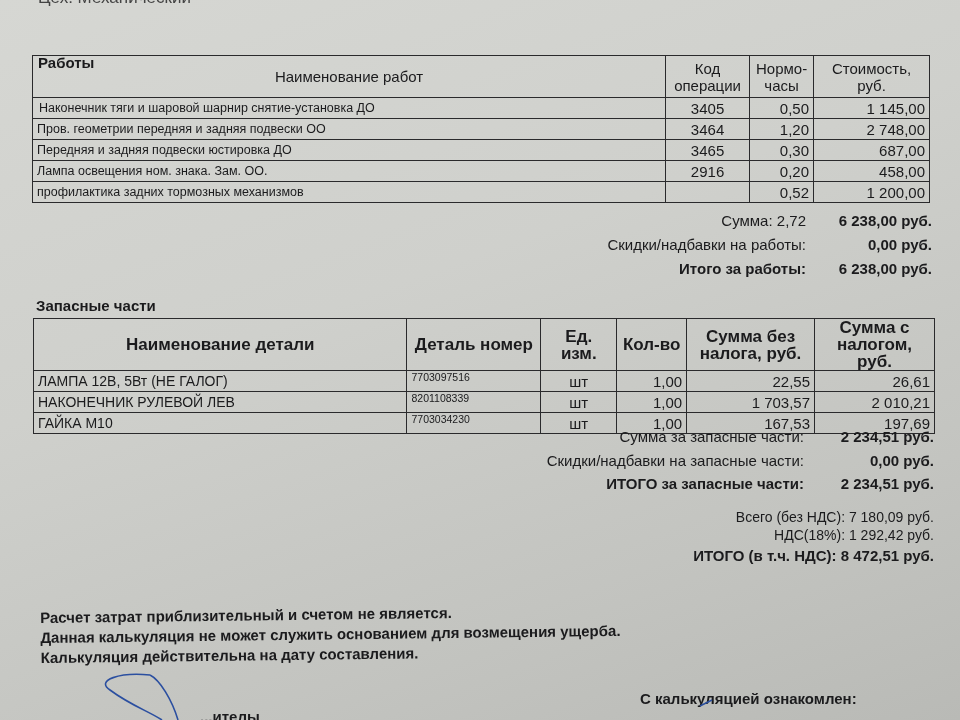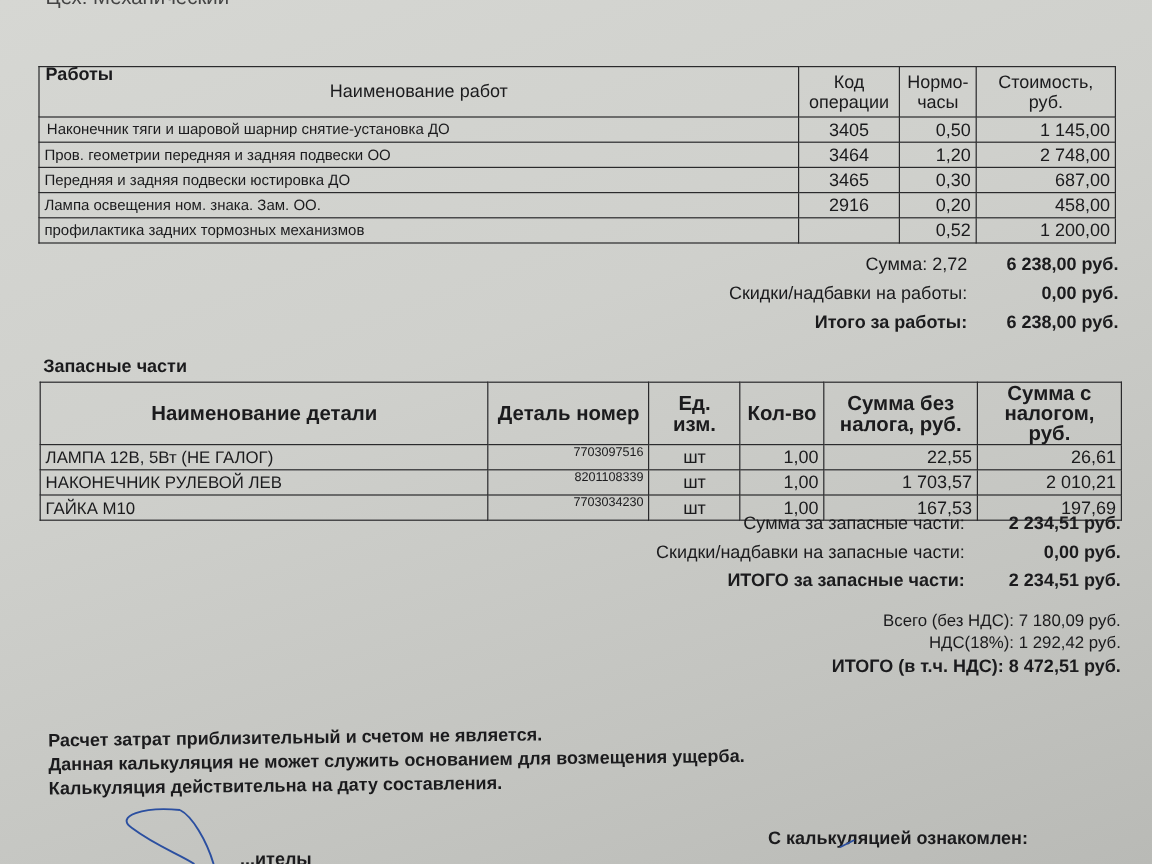--- a/index.html
+++ b/index.html
@@ -14,21 +14,21 @@
     .top-cut { left: 38px; top: -12px; font-size: 17px; color: #444; }
     .section-title { font-weight: bold; font-size: 15px; }
     table { border-collapse: collapse; position: absolute; padding-left: 40px; }
     td, th { border: 1.5px solid #2a2a2c; padding: 0 4px; font-weight: normal; }
     .works th { font-size: 15px; line-height: 17px; text-align: center; }
     .works td { font-size: 12.5px; height: 20px; margin-top: 12px; }
     .works td.num { text-align: right; font-size: 15px; }
     .works td.code { text-align: center; font-size: 15px; }
     .parts th { font-size: 17px; line-height: 17px; text-align: center; font-weight: bold; }
     .parts td { font-size: 14px; height: 20px; }
-    .parts td.pn { text-align: right; font-size: 10.5px; vertical-align: top; }
+    .parts td.pn { text-align: left; font-size: 10.5px; vertical-align: top; }
     .parts td.unit { text-align: center; font-size: 15px; margin-top: 20px; }
     .parts td.num { text-align: right; font-size: 15px; }
     .sumrow { position: absolute; font-size: 15px; display: flex; }
     .sumrow .lbl { text-align: right; }
     .sumrow .val { text-align: right; font-weight: bold; }
     .bold { font-weight: bold; }
     .totals { position: absolute; right: 26px; text-align: right; font-size: 14px; }
     .notes { position: absolute; left: 40px; top: 608px; font-weight: bold; font-size: 15px; line-height: 20px; transform: rotate(-0.7deg); transform-origin: left top; }
     .ack { position: absolute; left: 640px; top: 690px; font-weight: bold; font-size: 15px; text-align: center; }
     .bottom-cut { position: absolute; left: 200px; top: 708px; font-weight: bold; font-size: 15px; }

